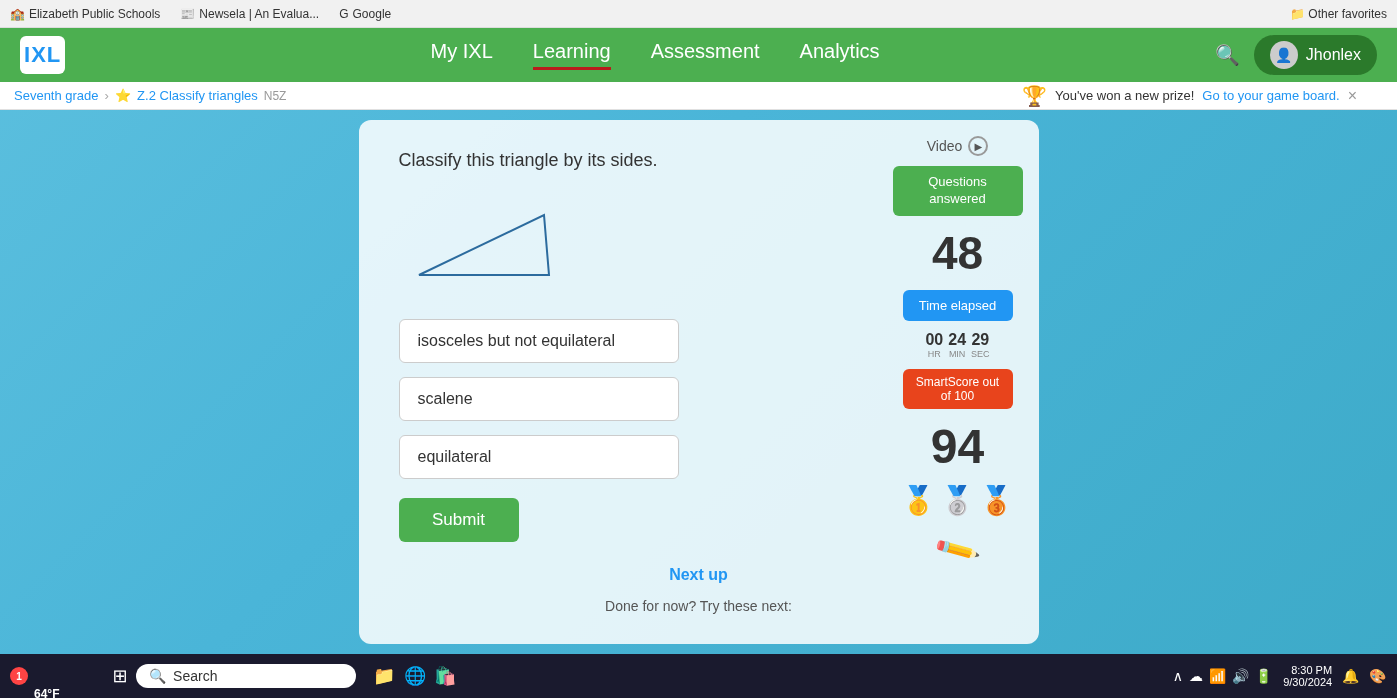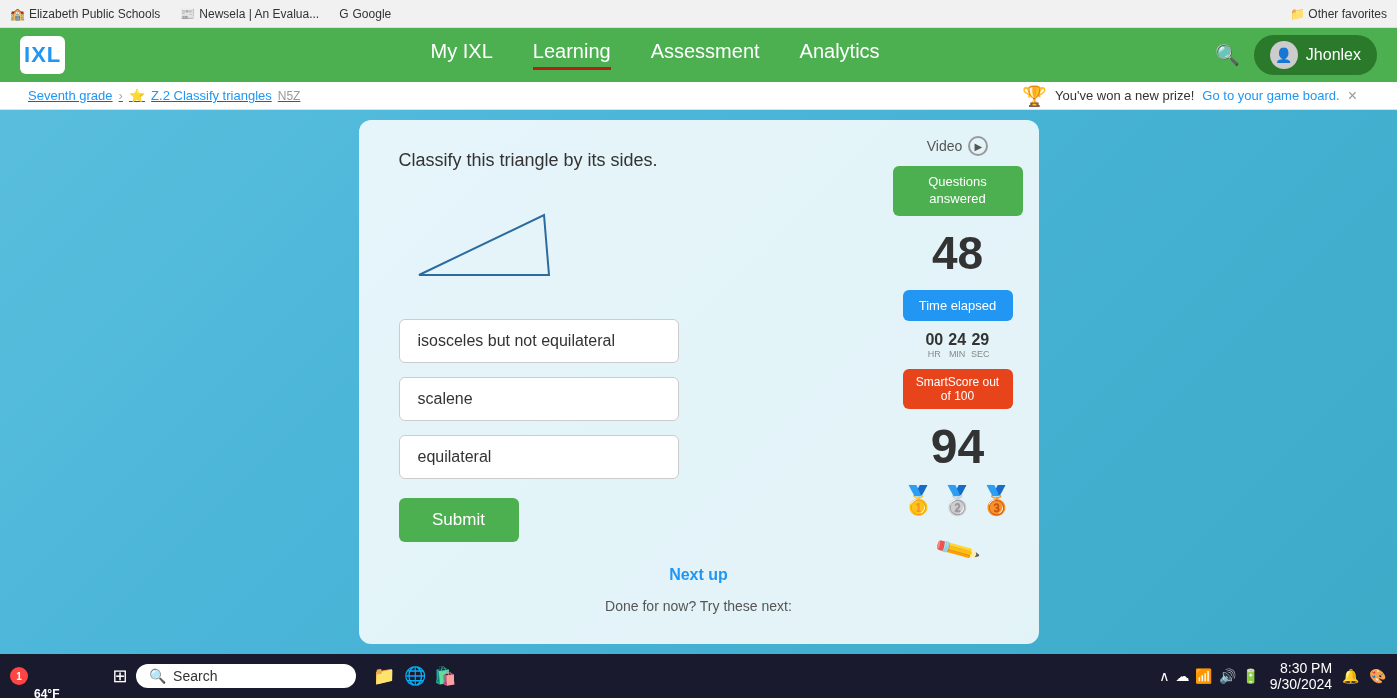--- a/index.html
+++ b/index.html
@@ -94,29 +94,28 @@
       border-radius: 50%;
       display: flex;
       align-items: center;
       justify-content: center;
       font-size: 14px;
     }
 
     
     .breadcrumb {
       background: white;
-      padding: 6px 28px;
+      padding: 6px 14px;
       font-size: 13px;
       color: #555;
       display: flex;
       align-items: center;
       gap: 6px;
       border-bottom: 1px solid #e0e0e0;
       position: relative;
-      text-decoration: underline;
     }
     .breadcrumb a { color: #2196f3; text-decoration: none; }
     .breadcrumb-sep { color: #aaa; }
     .prize-banner {
       position: absolute;
       right: 40px;
       top: 50%;
       transform: translateY(-50%);
       display: flex;
       align-items: center;
@@ -312,21 +311,21 @@
     .taskbar-search-icon { font-size: 14px; color: #666; }
     .taskbar-search-text { font-size: 14px; color: #333; }
     .taskbar-right {
       margin-left: auto;
       display: flex;
       align-items: center;
       gap: 10px;
     }
     .taskbar-time {
       color: white;
-      font-size: 14px;
+      font-size: 11px;
       text-align: right;
     }
     .taskbar-sys-icons { display: flex; gap: 6px; }
     .taskbar-sys-icon { font-size: 14px; color: white; }
   </style>
 </head>
 <body>
 
 <div class="browser-top">
   <div class="browser-top-item">

